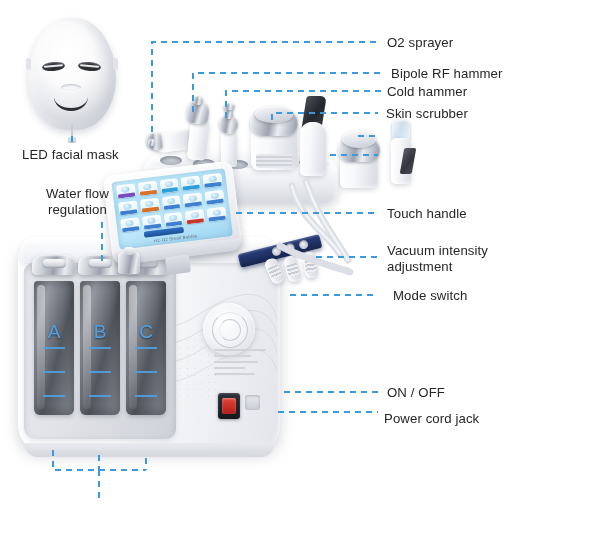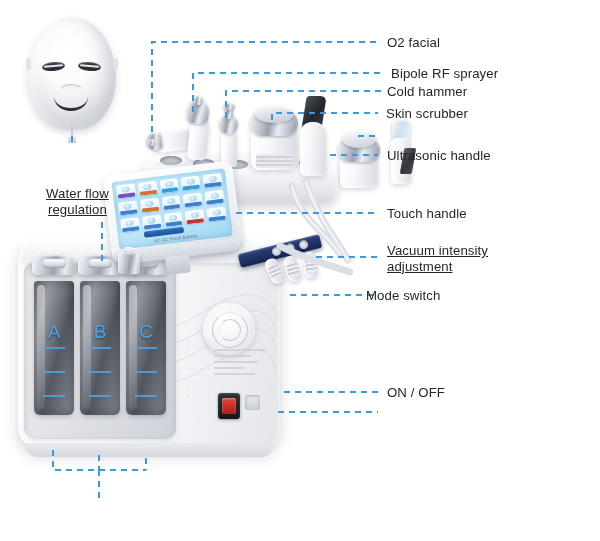--- a/index.html
+++ b/index.html
@@ -11,21 +11,21 @@
   #stage{position:absolute;inset:0;width:600px;height:541px;}
   .lbl{
     position:absolute;
     color:#262626;
     font-size:13.2px;
     font-family:"Liberation Sans", sans-serif;
     letter-spacing:.1px;
     white-space:pre;
     line-height:15px;
   }
-  .lbl.two{line-height:15.5px;white-space:pre-line;text-decoration:underline;}
+  .lbl.two{line-height:15.5px;white-space:pre-line;}
   svg#leaders{position:absolute;left:0;top:0;width:600px;height:541px;pointer-events:none;}
   
   #art{position:absolute;left:0;top:0;width:600px;height:541px;}
   .pc{position:absolute;} 
 
   
   #mask{left:28px;top:18px;width:88px;height:118px;}
   .maskbody{
     position:absolute;left:0;top:0;width:88px;height:112px;
     background:radial-gradient(ellipse 62% 58% at 45% 32%, #ffffff 0%, #fbfbfc 48%, #ebecef 78%, #dcdee3 100%);
@@ -480,27 +480,28 @@
 
       <path d="M102 222 L102 262"></path>
 
       <path d="M53 450 L53 470 L146 470"></path>
       <path d="M99 455 L99 470"></path>
       <path d="M146 458 L146 470"></path>
       <path d="M99 470 L99 500"></path>
     </g>
   </svg>
 
-  <div class="lbl" style="left:387px;top:35px">O2 facial</div>
-  <div class="lbl" style="left:391px;top:66px">Bipole RF sprayer</div>
+  <div class="lbl" style="left:387px;top:35px">O2 sprayer</div>
+  <div class="lbl" style="left:391px;top:66px">Bipole RF hammer</div>
   <div class="lbl" style="left:387px;top:84px">Cold hammer</div>
   <div class="lbl" style="left:386px;top:106px">Skin scrubber</div>
-  <div class="lbl" style="left:387px;top:148px">Ultrasonic handle</div>
   <div class="lbl" style="left:387px;top:206px">Touch handle</div>
   <div class="lbl two" style="left:387px;top:243px">Vacuum intensity
 adjustment</div>
-  <div class="lbl" style="left:366px;top:288px">Mode switch</div>
+  <div class="lbl" style="left:393px;top:288px">Mode switch</div>
   <div class="lbl" style="left:387px;top:385px">ON / OFF</div>
-
+  <div class="lbl" style="left:384px;top:411px">Power cord jack</div>
+
+  <div class="lbl" style="left:22px;top:147px">LED facial mask</div>
   <div class="lbl two" style="left:46px;top:186px;text-align:center">Water flow
 regulation</div>
 
 </div>
 
 </body></html>

